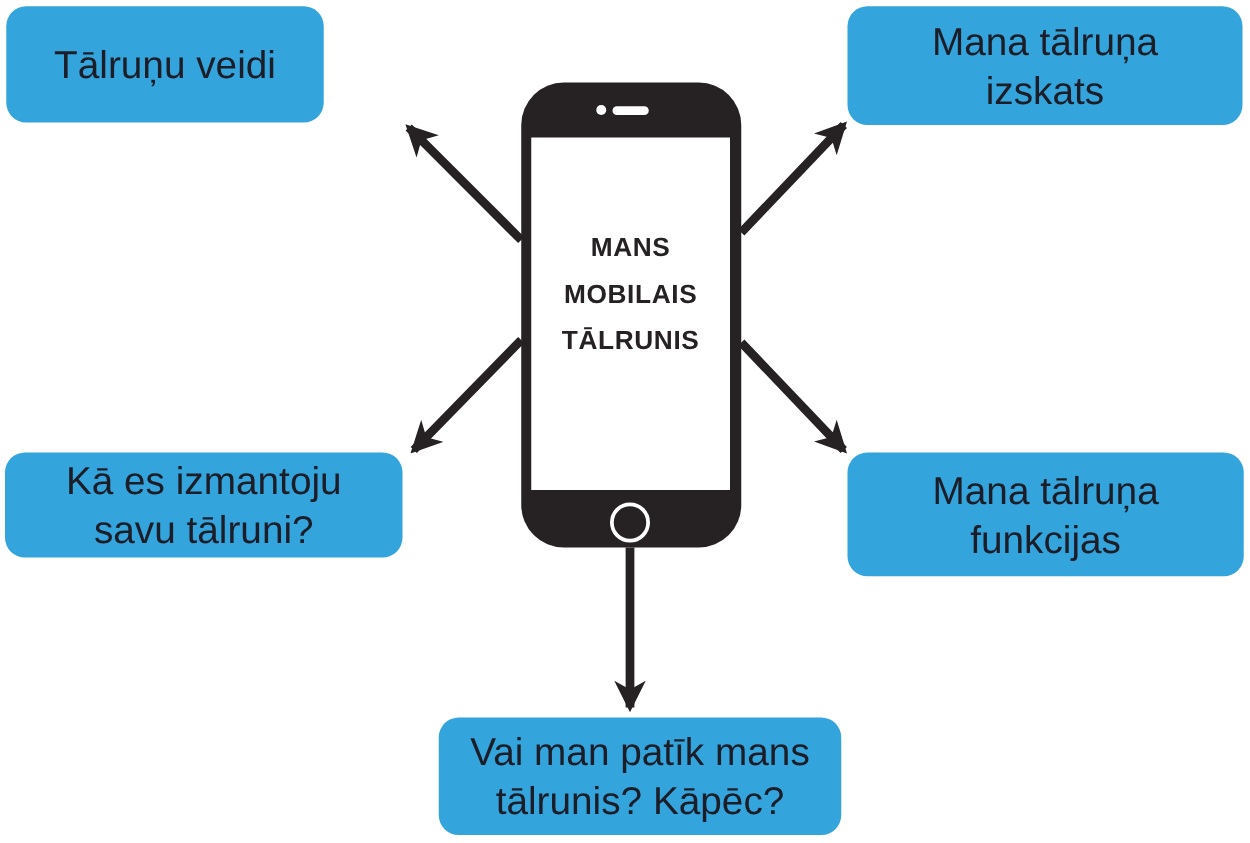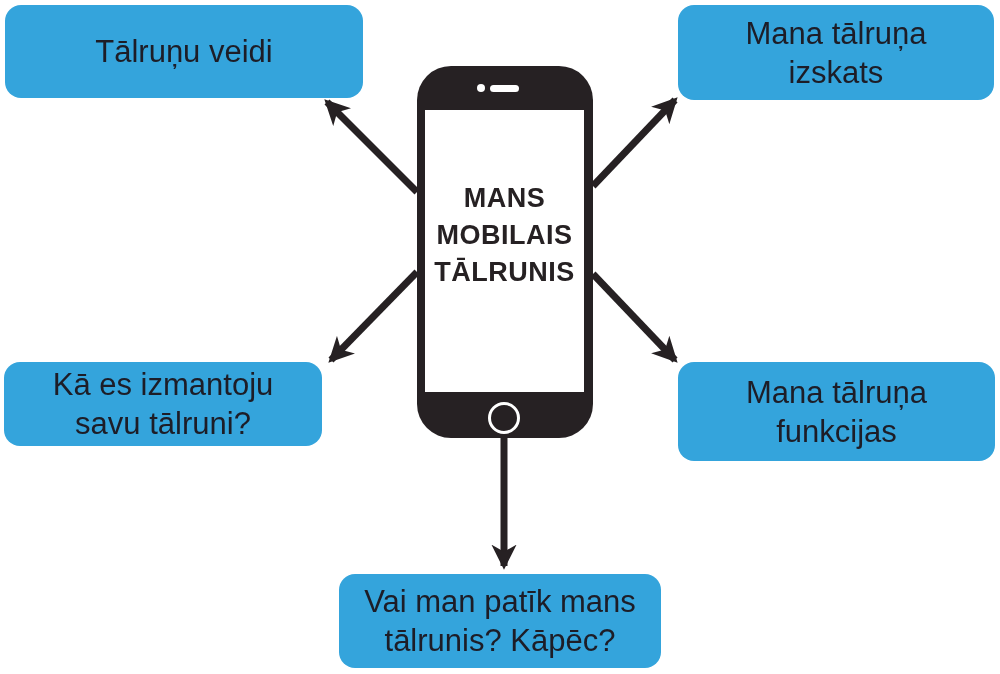--- a/index.html
+++ b/index.html
@@ -35,25 +35,25 @@
     align-items: center;
     justify-content: center;
     text-align: center;
     color: var(--node-text, #1d1d27);
     font-size: 31px;
     line-height: 39px;
   }
   .node span {
     white-space: pre-line;
   }
-  .node-tl { left: 5px;   top: 5px;   width: 358px; height: 93px; }
+  .node-tl { left: 5px;   top: 5px;   width: 254px; height: 93px; }
   .node-tr { left: 678px; top: 5px;   width: 316px; height: 95px; }
   .node-bl { left: 4px;   top: 362px; width: 318px; height: 84px; }
   .node-br { left: 678px; top: 362px; width: 317px; height: 99px; }
-  .node-bc { left: 339px; top: 574px; width: 322px; height: 94px; }
+  .node-bc { left: 351px; top: 574px; width: 322px; height: 94px; }
   .phone {
     position: absolute;
     left: 417px;
     top: 66px;
     width: 176px;
     height: 372px;
     background: var(--phone-body, #262123);
     border-radius: 34px;
   }
   .cam {
@@ -82,21 +82,21 @@
     height: 282px;
     background: #ffffff;
     display: flex;
     align-items: center;
     justify-content: center;
     padding-bottom: 32px;
     box-sizing: border-box;
   }
   .ptitle {
     font-weight: bold;
-    font-size: 27px;
+    font-size: 21px;
     line-height: 37px;
     text-align: center;
     color: var(--phone-body, #262123);
     white-space: pre-line;
     letter-spacing: 0.5px;
   }
   .home {
     position: absolute;
     left: 71px;
     top: 336px;

